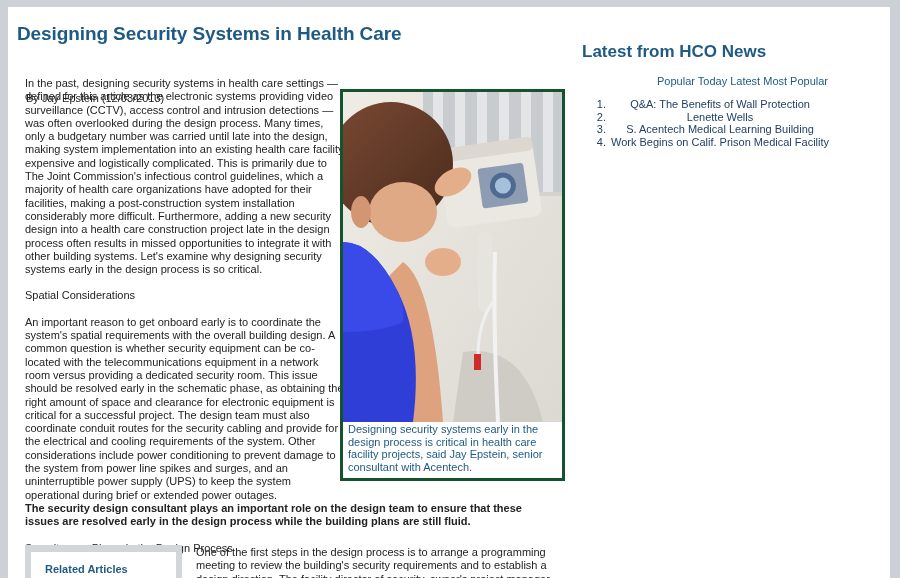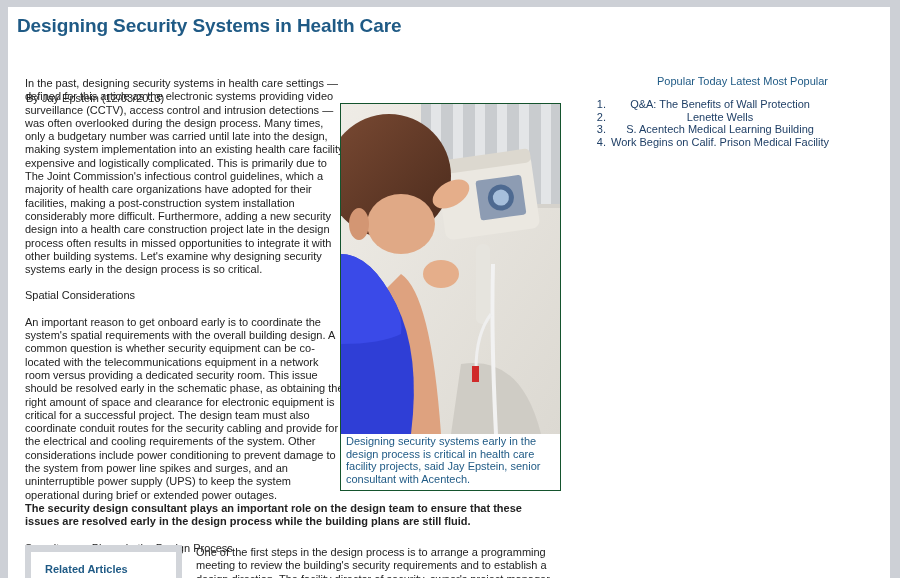--- a/index.html
+++ b/index.html
@@ -8,39 +8,39 @@
       background: #cdd0d6;
       font-family: "Liberation Sans", sans-serif;
       color: #1e1e1e;
       position: relative;
     }
     .panel {
       position: absolute; left: 8px; top: 7px; width: 882px; height: 580px;
       background: #ffffff;
     }
     .title {
-      position: absolute; left: 9px; top: 8px;
+      position: absolute; left: 9px; top: 16px;
       font-size: 19px; font-weight: bold; color: #1f5a85;
       letter-spacing: -0.1px; white-space: nowrap;
     }
     .byline {
       position: absolute; left: 18px; top: 37px; font-size: 11px; color: #222;
       white-space: nowrap;
       margin-top: 48px;
     }
     .article {
       position: absolute; left: 17px; top: 70px; width: 560px;
       font-size: 11px; line-height: 13.3px; color: #222;
     }
     .article p { margin: 0 0 13px 0; }
     .p-narrow { width: 320px; }
     .subhead { font-weight: normal; margin: 1px 0 13px 0; }
     .figure {
-      position: absolute; left: 332px; top: 96px; width: 219px; height: 386px;
-      border: 1px solid #14532d; background: #fff;
+      position: absolute; left: 332px; top: 82px; width: 219px; height: 386px;
+      border: 3px solid #14532d; background: #fff;
     }
     .photo {
       position: absolute; left: 0; top: 0; width: 219px; height: 330px; overflow: hidden;
       background: #e9e7e2;
     }
     .caption {
       position: absolute; left: 5px; top: 331px; width: 212px;
       font-size: 11px; line-height: 12.5px; color: #1f5a85;
     }
     .sidebar-title {
@@ -150,20 +150,21 @@
 
   <div class="related">
     <div class="related-inner">
       <div class="related-title">Related Articles</div>
 
     </div>
   </div>
 
   <div class="side-text">One of the first steps in the design process is to arrange a programming meeting to review the building's security requirements and to establish a design direction. The facility director of security, owner's project manager</div>
 
+  <div class="sidebar-title">Latest from HCO News</div>
 
   <div class="tabs">
     <span>Popular Today</span>
     <span>Latest</span>
     <span>Most Popular</span>
   </div>
 
   <ol class="news-list">
     <li><span>Q&amp;A: The Benefits of Wall Protection</span></li>
     <li><span>Lenette Wells</span></li>

